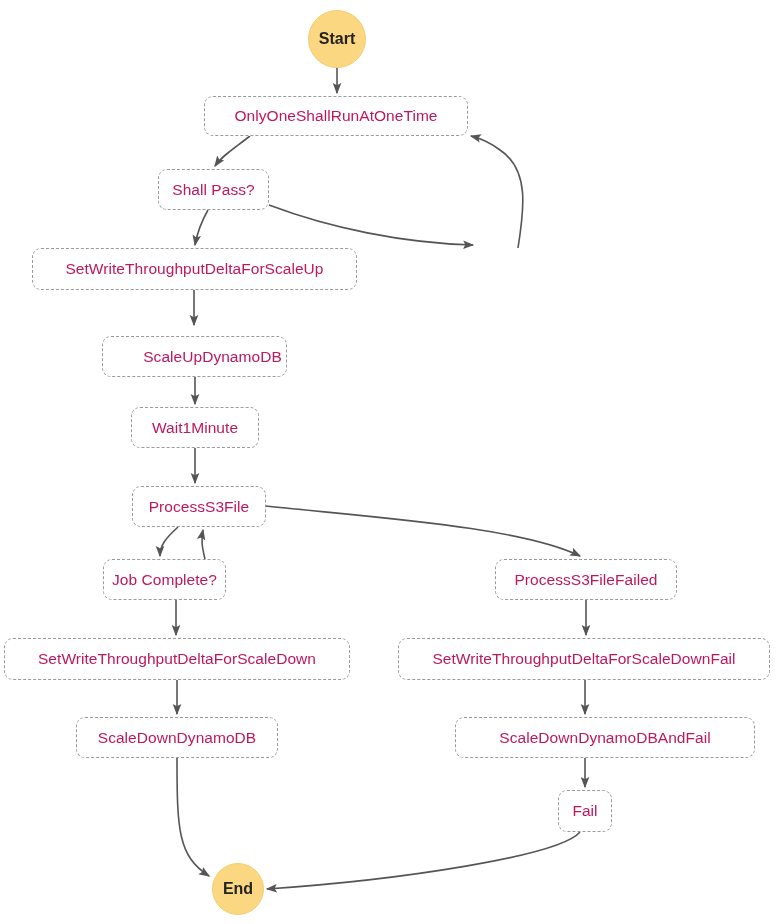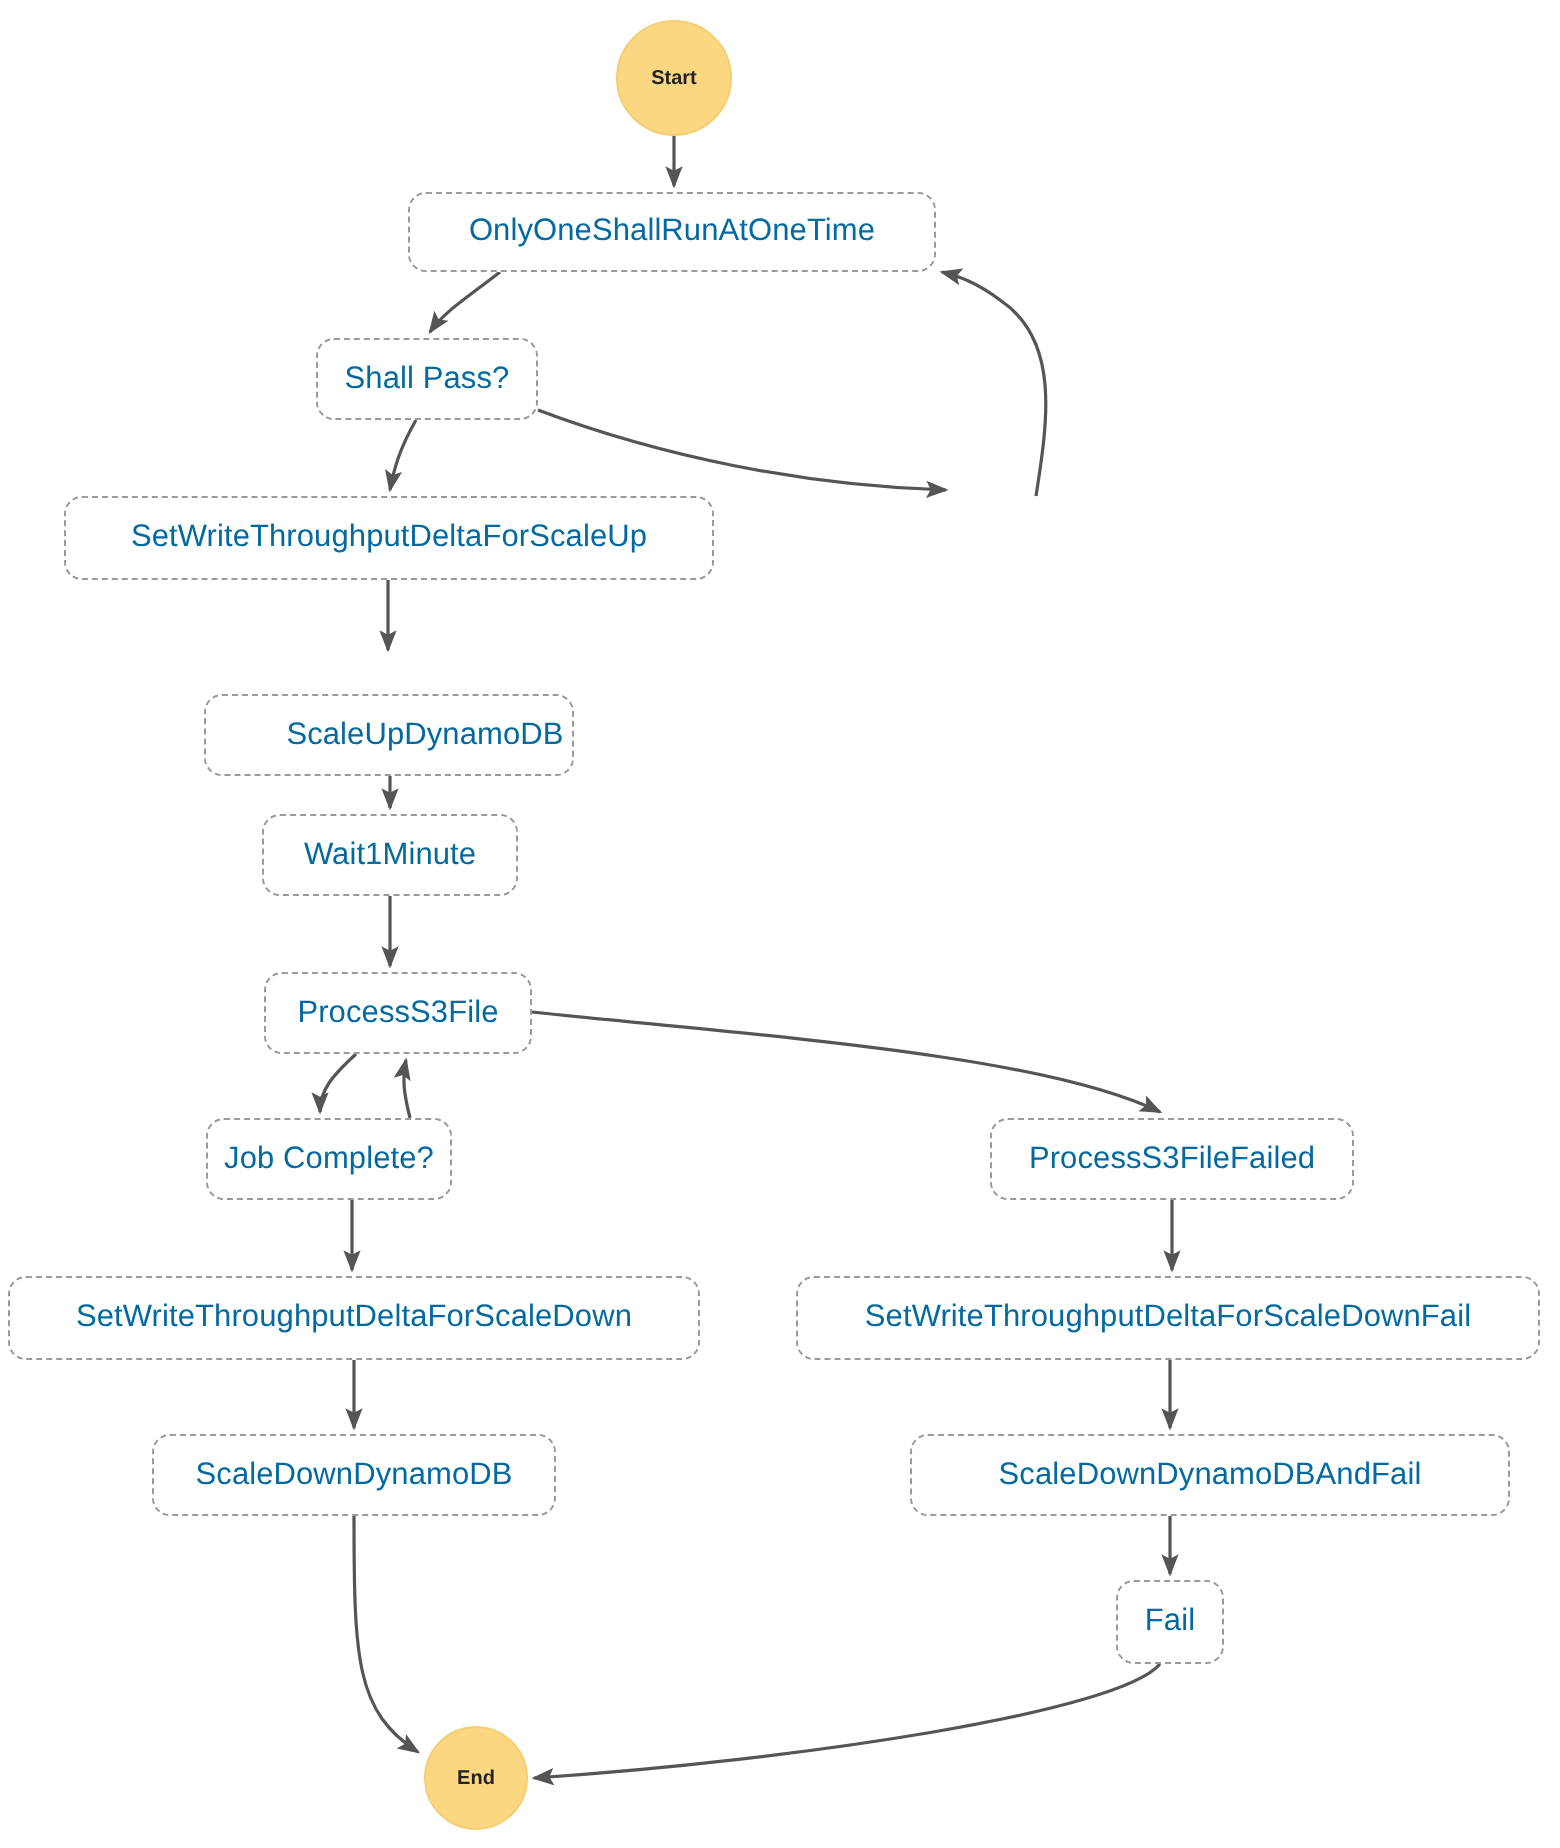--- a/index.html
+++ b/index.html
@@ -31,32 +31,32 @@
     box-sizing: border-box;
     display: flex;
     align-items: center;
     justify-content: center;
     text-align: center;
   }
   .node-task {
     border: 1.6px dashed #9a9a9a;
     border-radius: 9px;
     background: #ffffff;
-    color: #0369a1;
+    color: #be185d;
     font-size: 15.5px;
     letter-spacing: 0.05px;
     line-height: 1.1;
     white-space: nowrap;
   }
   .node-terminal {
     border-radius: 50%;
     background: #FBD781;
     border: 1.2px solid #F4CE73;
     color: #232323;
-    font-size: 10px;
+    font-size: 16px;
     font-weight: 700;
   }
   .node-label {
     display: block;
     pointer-events: none;
   }
 </style>
 </head>
 <body>
 
@@ -100,21 +100,21 @@
 
   <div class="node node-task" style="left:158px; top:169px; width:111px; height:41px;">
     <span class="node-label">Shall Pass?</span>
   </div>
 
   <div class="node node-task" style="left:32px; top:248px; width:325px; height:42px;">
     <span class="node-label">SetWriteThroughputDeltaForScaleUp</span>
   </div>
 
 
-  <div class="node node-task" style="left:102px; top:347px; width:185px; height:41px;padding-left:36px;">
+  <div class="node node-task" style="left:102px; top:336px; width:185px; height:41px;padding-left:36px;">
     <span class="node-label">ScaleUpDynamoDB</span>
   </div>
 
   <div class="node node-task" style="left:131px; top:407px; width:128px; height:41px;">
     <span class="node-label">Wait1Minute</span>
   </div>
 
   <div class="node node-task" style="left:132px; top:486px; width:134px; height:41px;">
     <span class="node-label">ProcessS3File</span>
   </div>

